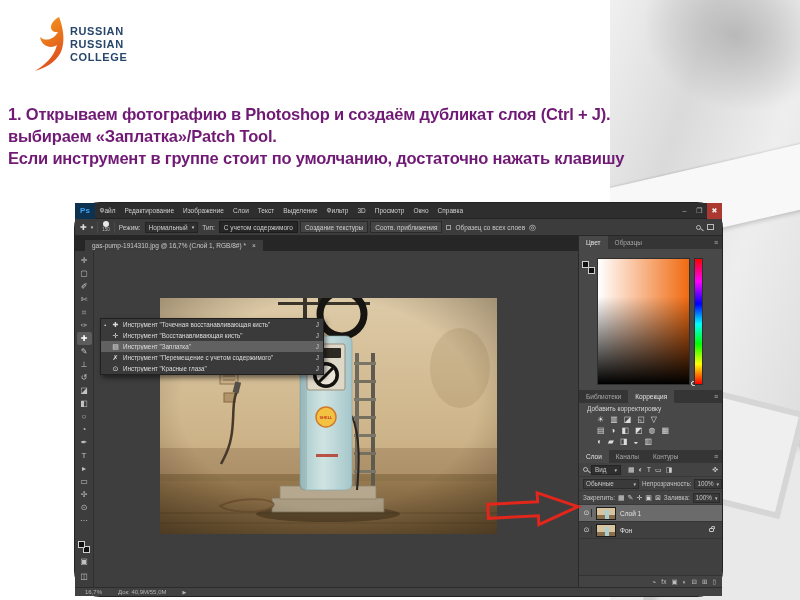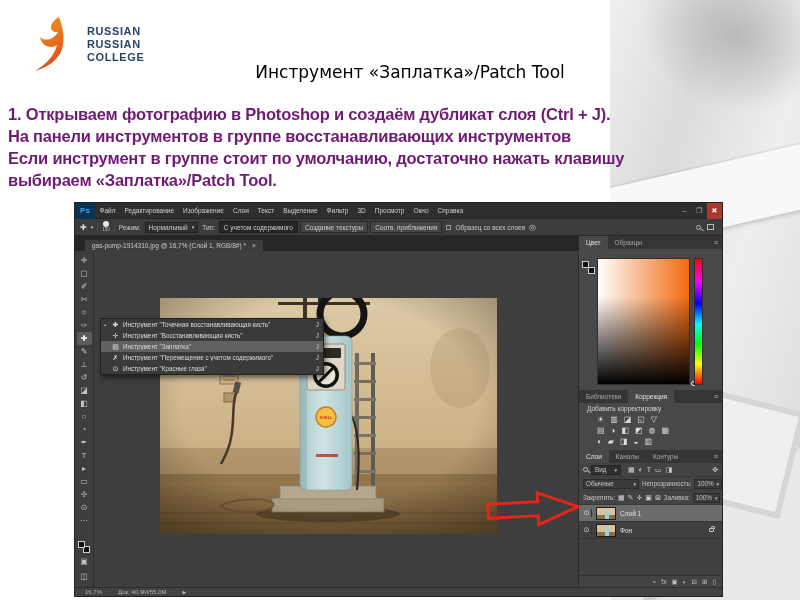--- a/index.html
+++ b/index.html
@@ -12,32 +12,32 @@
   .bg-blob { position:absolute; right:-30px; top:-40px; width:190px; height:150px;
     background:radial-gradient(ellipse at center,#b9b9b9 0%,rgba(185,185,185,0) 70%); transform:rotate(18deg); }
   .bg-band { position:absolute; right:-40px; top:168px; width:280px; height:64px; background:#f8f8f8;
     transform:rotate(-13deg); box-shadow:0 2px 4px rgba(0,0,0,.18), 0 -1px 2px rgba(0,0,0,.08); }
   .bg-frame1 { position:absolute; right:-70px; bottom:-60px; width:210px; height:230px; border:10px solid #cfcfcf;
     background:#e9e9e9; transform:rotate(14deg); box-shadow:inset 0 0 10px rgba(0,0,0,.22); }
   .bg-frame2 { position:absolute; right:6px; bottom:90px; width:90px; height:110px; border:6px solid #d6d6d6;
     background:#efefef; transform:rotate(14deg); }
 
   
-  .logo { position:absolute; left:32px; top:16px; display:flex; align-items:center; gap:17px; }
+  .logo { position:absolute; left:32px; top:16px; display:flex; align-items:center; gap:0; }
   .logo-text { color:#27466b; font-weight:bold; font-size:11px; line-height:13px; letter-spacing:.6px; }
 
   
   .title { position:absolute; left:160px; top:62px; width:500px; text-align:center;
     font-size:17px; color:#000; font-family:"DejaVu Sans","Liberation Sans",sans-serif; }
   .body-text { position:absolute; left:8px; top:103px; width:792px; font-weight:bold;
     font-size:16.5px; line-height:22px; color:#701a75; letter-spacing:-0.2px; z-index:3; }
 
   
   .ps { position:absolute; left:75px; top:203px; width:647px; height:393px; background:#3a3a3a;
-    font-size:7px; color:#c9c9c9; box-shadow:0 0 0 1px #222; z-index:2; }
+    font-size:7px; color:#c9c9c9; box-shadow:0 0 0 1px #222; z-index:2;border-radius:25px; }
 
   .ps-menubar { position:absolute; top:0; left:0; right:0; height:16px; background:#2e2e2e;
     display:flex; align-items:center; border-bottom:1px solid #232323; }
   .ps-logo { width:20px; height:16px; background:#0d3250; color:#3fa3f5; font-weight:bold; font-size:8px;
     display:flex; align-items:center; justify-content:center; }
   .ps-menus { display:flex; }
   .menu-item { padding:0 4.5px; font-size:6.5px; color:#cfcfcf; line-height:16px; cursor:default; }
   .win-controls { margin-left:auto; display:flex; height:16px; }
   .win-btn { width:15px; text-align:center; line-height:16px; font-size:7px; color:#bbb; }
   .win-btn.close { background:#ac3931; color:#eee; }
@@ -153,26 +153,24 @@
       </defs>
       <path d="M27 1 C16 7 17 17 26 16 C21 25 12 25 8 21 C10 31 19 33 25 29 C21 43 12 49 3 55 C17 51 27 43 30 33 C33 23 31 11 27 1 Z" fill="url(#fl)"></path>
     </svg>
     <div class="logo-text">
       <div>RUSSIAN</div>
       <div>RUSSIAN</div>
       <div>COLLEGE</div>
     </div>
   </div>
 
-  <div class="title">Инструмент «Заплатка»/Patch Tool</div>
   <div class="body-text">
     <div>1. Открываем фотографию в Photoshop и создаём дубликат слоя (Ctrl + J).</div>
-      <div>На панели инструментов в группе восстанавливающих инструментов</div>
+      <div>выбираем «Заплатка»/Patch Tool.</div>
       <div>Если инструмент в группе стоит по умолчанию, достаточно нажать клавишу</div>
-      <div>выбираем «Заплатка»/Patch Tool.</div>
   </div>
 
   <div class="ps">
 
     <div class="ps-menubar">
       <div class="ps-logo">Ps</div>
       <div class="ps-menus">
         <span class="menu-item">Файл</span>
           <span class="menu-item">Редактирование</span>
           <span class="menu-item">Изображение</span>

